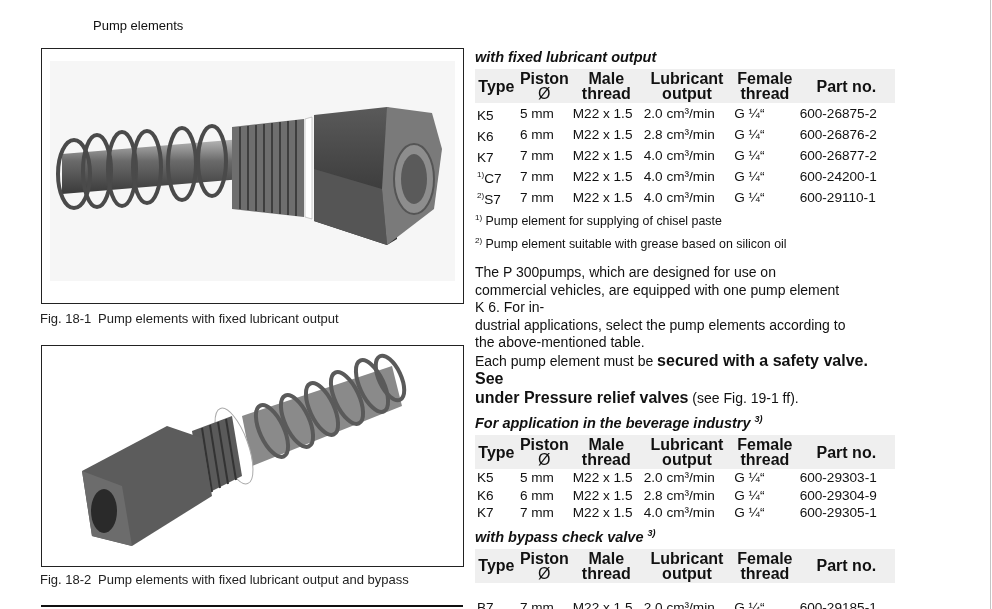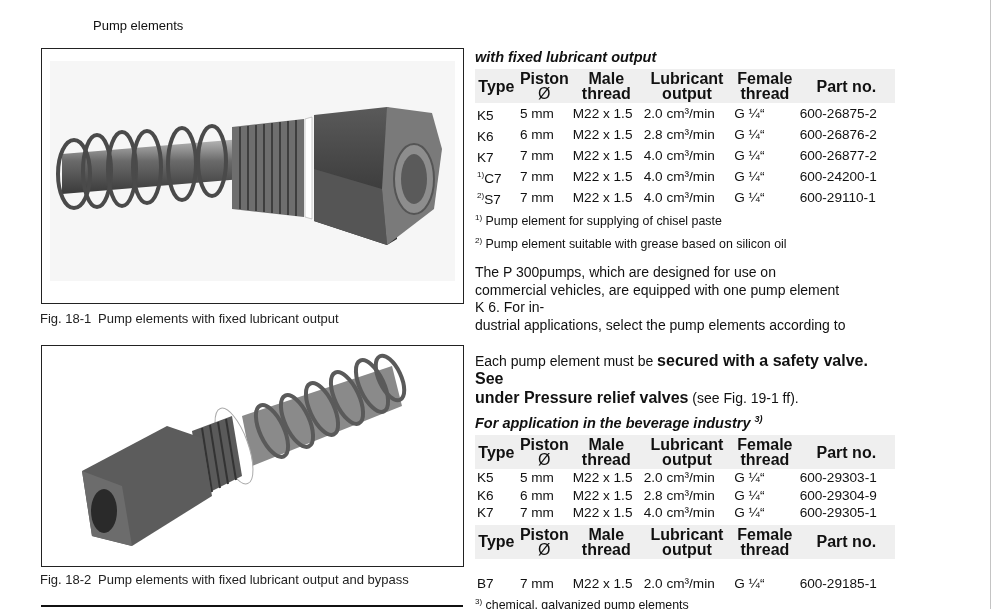--- a/index.html
+++ b/index.html
@@ -183,21 +183,21 @@
     </tbody>
   </table>
   <div class="fn"><sup>1)</sup> <span>Pump element for supplying of chisel paste</span></div>
   <div class="fn"><sup>2)</sup> <span>Pump element suitable with grease based on silicon oil</span></div>
 
   <div class="para">
     <span>The P 300pumps, which are designed for use on</span><br>
     <span>commercial vehicles, are equipped with one pump element</span><br>
     <span>K 6. For in-</span><br>
     <span>dustrial applications, select the pump elements according to</span><br>
-    <br>
+    <span>the above-mentioned table.</span><br>
     <span>Each pump element must be </span><b>secured with a safety valve. See</b><br>
     <b>under Pressure relief valves</b><span> (see Fig. 19-1 ff).</span>
   </div>
 
   <h3 class="h-sec" style="margin-top:3px"><span>For application in the beverage industry</span> <sup>3)</sup></h3>
   <table class="spec">
     <thead>
       <tr>
         <th class="c-type">Type</th>
         <th class="c-pist"><span>Piston</span><br><span style="font-weight:normal">Ø</span></th>
@@ -228,20 +228,21 @@
         <td>K7</td>
         <td>7 mm</td>
         <td>M22 x 1.5</td>
         <td>4.0 cm³/min</td>
         <td>G ¼“</td>
         <td>600-29305-1</td>
       </tr>
     </tbody>
   </table>
 
+  <h3 class="h-sec" style="margin-top:2px"><span>with bypass check valve</span> <sup>3)</sup></h3>
   <table class="spec">
     <thead>
       <tr>
         <th class="c-type">Type</th>
         <th class="c-pist"><span>Piston</span><br><span style="font-weight:normal">Ø</span></th>
         <th class="c-male"><span>Male</span><br><span>thread</span></th>
         <th class="c-lub"><span>Lubricant</span><br><span>output</span></th>
         <th class="c-fem"><span>Female</span><br><span>thread</span></th>
         <th class="c-part">Part no.</th>
       </tr>

